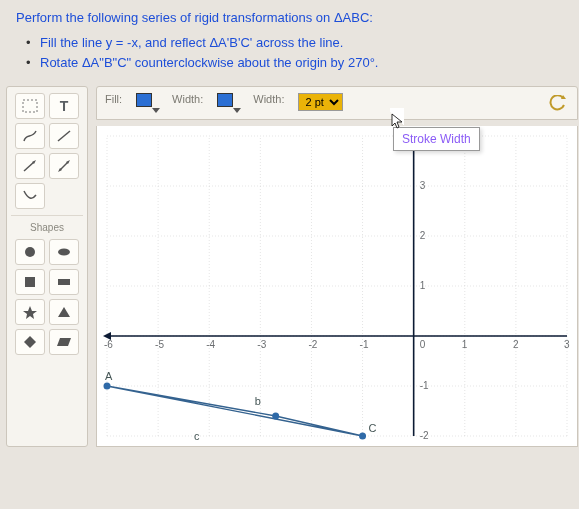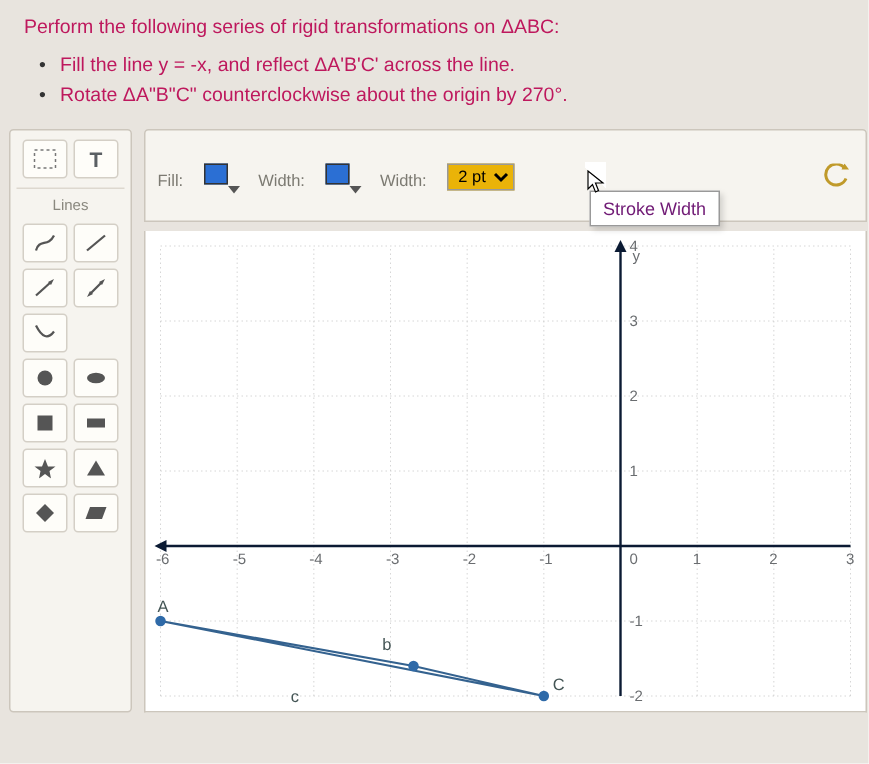--- a/index.html
+++ b/index.html
@@ -8,21 +8,21 @@
     background: #e8e4de;
     width: 579px;
     height: 509px;
     overflow: hidden;
     color: #333;
     font-size: 13px;
     position: relative;
   }
   .problem {
     padding: 10px 16px 10px 16px;
-    color: #be185d;
+    color: #1d4ed8;
   }
   .problem-title {
     margin-bottom: 8px;
   }
   .problem ul {
     list-style: none;
     padding-left: 24px;
   }
   .problem li::before {
     content: "•";
@@ -76,23 +76,23 @@
     padding-top: 6px;
   }
   
   .canvas-wrap {
     flex: 1;
     display: flex;
     flex-direction: column;
   }
   .toolbar {
     display: flex;
-    align-items: flex-end;
+    align-items: flex-start;
     gap: 14px;
-    padding: 20px 8px;
+    padding: 6px 8px;
     background: #f6f4ef;
     border: 1px solid #ccc6bc;
     border-radius: 3px 3px 0 0;
     margin-bottom: 6px;
     position: relative;
   }
   .tb-label {
     font-size: 11px;
     color: #7c7a72;
   }
@@ -135,21 +135,21 @@
     color: #c09a2a;
   }
   .tooltip {
     position: absolute;
     left: 296px;
     top: 40px;
     background: #fff;
     border: 1px solid #999;
     padding: 4px 8px;
     font-size: 12px;
-    color: #701a75;
+    color: #8b5cf6;
     box-shadow: 2px 2px 4px rgba(0,0,0,.15);
     z-index: 10;
   }
   .tooltip::before {
     content: "";
     position: absolute;
     top: -20px;
     left: -4px;
     width: 14px;
     height: 20px;
@@ -201,21 +201,20 @@
 
   <div class="tools-panel">
     <div class="tool-row">
       <div class="tool-btn">
         <svg width="16" height="14">
           <rect x="1" y="1" width="14" height="12" fill="none" stroke="#777" stroke-dasharray="2 2"></rect>
         </svg>
       </div>
       <div class="tool-btn">T</div>
     </div>
-    <div class="section-label">Lines</div>
     <div class="tool-row">
       <div class="tool-btn">
         <svg width="16" height="14">
             <path d="M2 12 C4 4,10 10,14 2" stroke="#555" fill="none" stroke-width="1.5"></path>
           </svg>
       </div>
       <div class="tool-btn">
         <svg width="16" height="14">
             <line x1="2" y1="12" x2="14" y2="2" stroke="#555" stroke-width="1.5"></line>
           </svg>
@@ -238,20 +237,21 @@
     </div>
     <div class="tool-row">
       <div class="tool-btn">
         <svg width="16" height="14">
             <path d="M2 2 Q8 14 14 6" stroke="#555" fill="none" stroke-width="1.5"></path>
           </svg>
       </div>
       <div style="width:30px"></div>
     </div>
 
+    <div class="section-label">Shapes</div>
     <div class="tool-row">
       <div class="tool-btn">
         <svg width="16" height="14">
             <circle cx="8" cy="7" r="5" fill="#555"></circle>
           </svg>
       </div>
       <div class="tool-btn">
         <svg width="16" height="14">
             <ellipse cx="8" cy="7" rx="6" ry="3.5" fill="#555"></ellipse>
           </svg>

